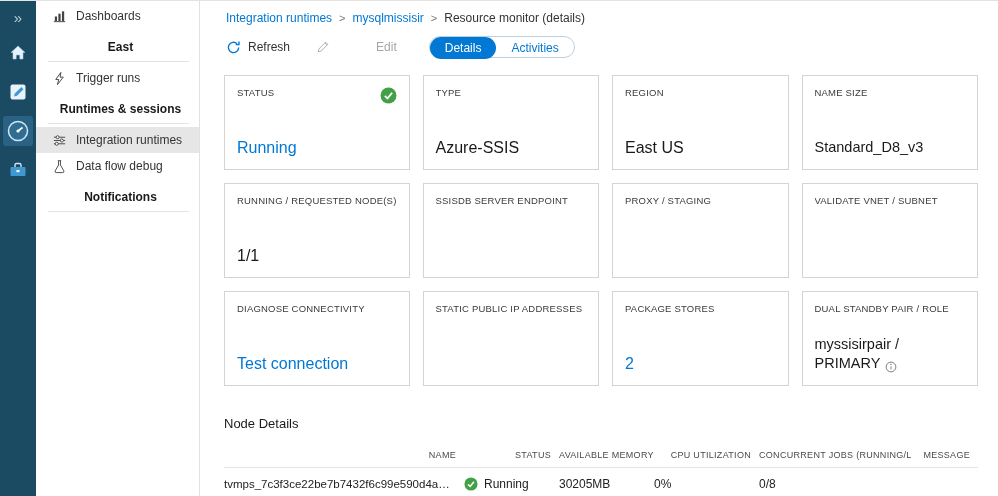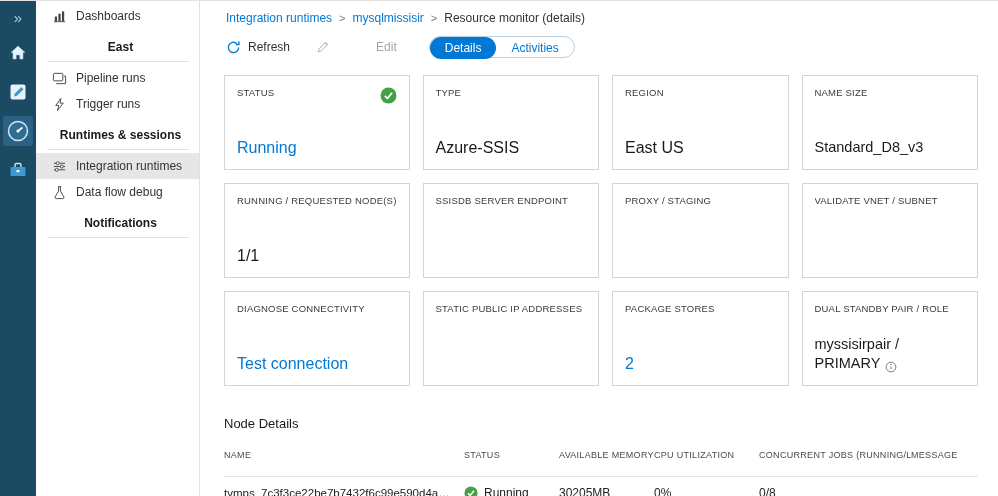--- a/index.html
+++ b/index.html
@@ -41,21 +41,21 @@
   .card-value { font-size:16px; color:#1a1a1a; }
   .card-value.blue { color:#0078d4; cursor:pointer; }
   .card-value.two { font-size:14.5px; line-height:1.3; }
   .withinfo { display:flex; align-items:flex-end; gap:5px; }
   .info-icon { display:inline-flex; cursor:pointer; }
 
   
   .nd-title { margin-top:30px; font-size:13px; font-weight:400; color:#1a1a1a; }
   .ndtable { margin-top:14px; width:754px; font-size:12px; }
   .thead, .trow { display:grid; grid-template-columns:240px 95px 95px 105px 152px 1fr; align-items:center; }
-  .thead { font-size:9px; letter-spacing:.3px; color:#4a4a4a; border-bottom:1px solid #e4e4e4; padding:5px 0 16px 0; }
+  .thead { font-size:9px; letter-spacing:.3px; color:#4a4a4a; border-bottom:1px solid #e4e4e4; padding:5px 0 7px 0;text-align:right; }
   .thead > div { padding-right:8px; white-space:nowrap; overflow:hidden; }
   .trow { padding:9px 0; color:#222; cursor:pointer; }
   .cell-name { font-size:11.5px; white-space:nowrap; overflow:hidden; text-overflow:ellipsis; padding-right:10px; }
   .cell-status { display:flex; align-items:center; gap:6px; }
 
   svg { display:block; }
 </style>
 </head>
 <body>
 
@@ -106,29 +106,20 @@
             <rect x="3" y="8" width="2.4" height="5" fill="#444"></rect>
             <rect x="6.8" y="5" width="2.4" height="8" fill="#444"></rect>
             <rect x="10.6" y="2.5" width="2.4" height="10.5" fill="#444"></rect>
           </svg>
       </span>
       <span class="slabel">Dashboards</span>
     </div>
 
     <div class="side-header">East</div>
 
-    <div class="side-link">
-      <span class="sicon">
-        <svg width="15" height="15" viewBox="0 0 16 16" fill="none" stroke="#444">
-            <rect x="1.5" y="2.5" width="10" height="8" rx="1"></rect>
-            <path d="M4.5 13.5 h10 M14.5 13.5 V5.5 h-2"></path>
-          </svg>
-      </span>
-      <span class="slabel">Pipeline runs</span>
-    </div>
     <div class="side-link">
       <span class="sicon">
         <svg width="15" height="15" viewBox="0 0 16 16">
             <path d="M9.5 1.5 L4 9 h3.2 L5.8 14.5 L12 6.5 H8.6 Z" fill="none" stroke="#444"></path>
           </svg>
       </span>
       <span class="slabel">Trigger runs</span>
     </div>
 
     <div class="side-header">Runtimes &amp; sessions</div>

